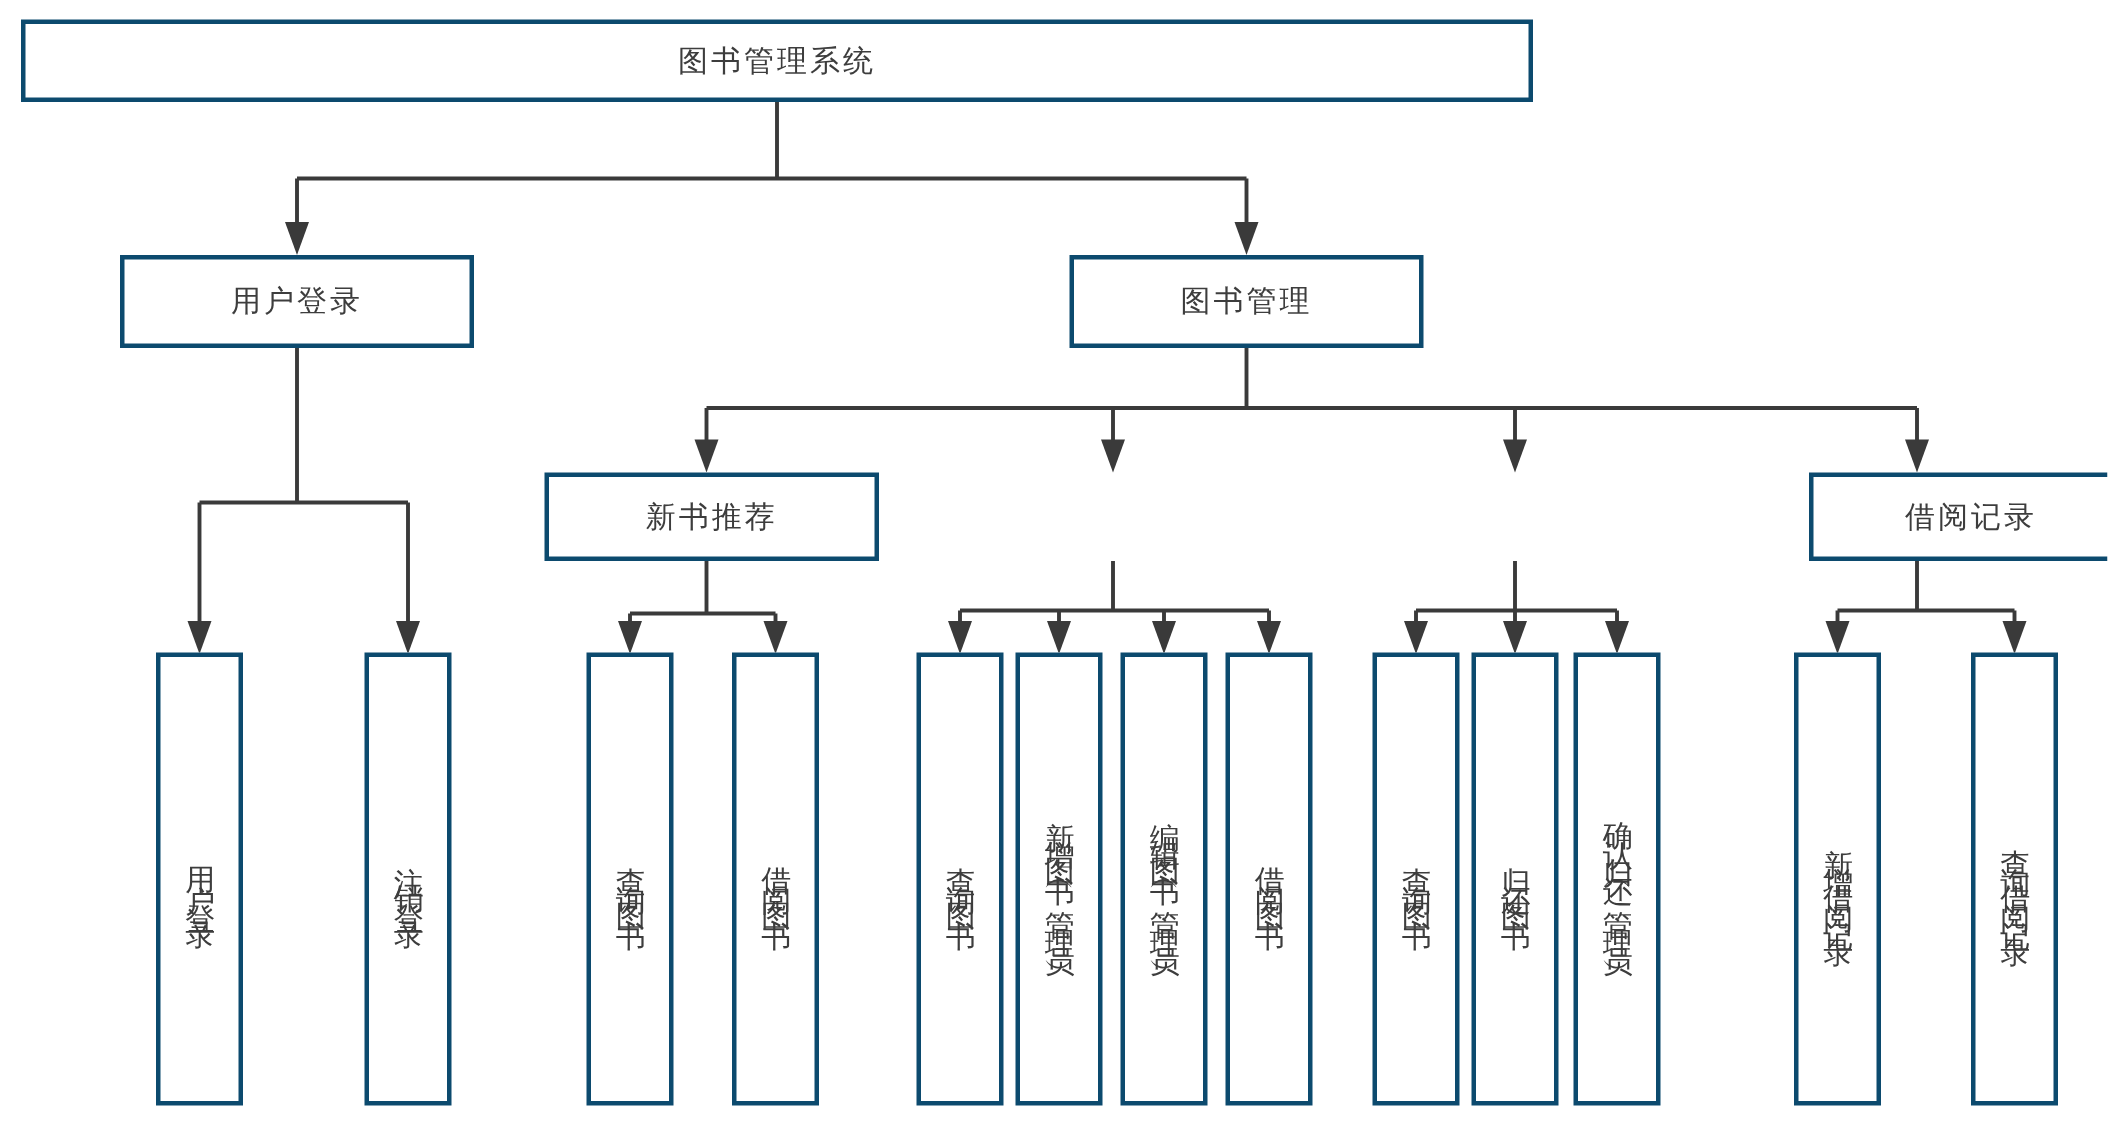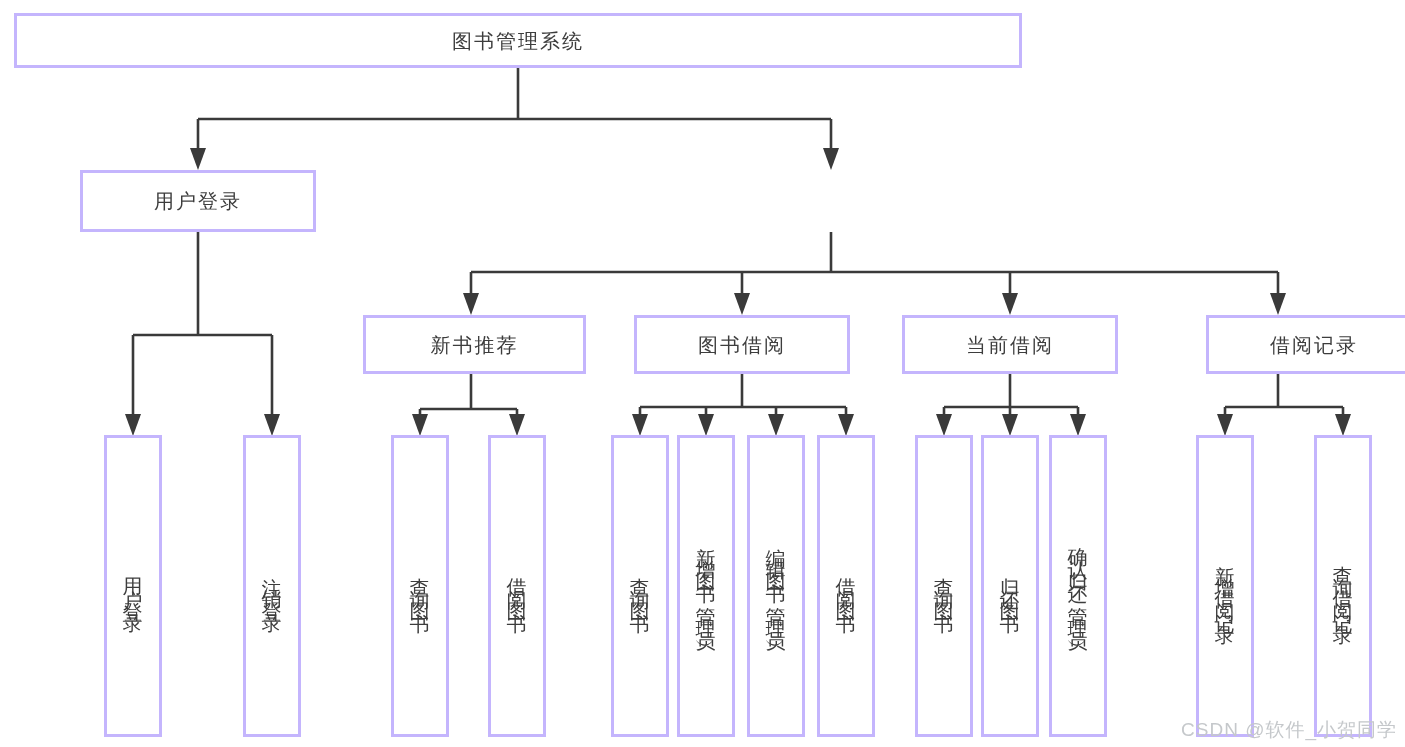--- a/index.html
+++ b/index.html
@@ -13,21 +13,21 @@
   }
   .connectors {
     position: absolute;
     left: 0; top: 0;
     width: 1405px; height: 747px;
     z-index: 1;
   }
   .box {
     position: absolute;
     box-sizing: border-box;
-    border: 3px solid #c4b5fd;
+    border: 3px solid #0c4a6e;
     background: #ffffff;
     color: #3d3d3d;
     display: flex;
     align-items: center;
     justify-content: center;
     z-index: 2;
     text-align: right;
   }
   .hbox {
     font-size: 20px;
@@ -125,39 +125,37 @@
       <polygon points="1002,414 1018,414 1010,436"></polygon>
       <polygon points="1070,414 1086,414 1078,436"></polygon>
       <polygon points="1217,414 1233,414 1225,436"></polygon>
       <polygon points="1335,414 1351,414 1343,436"></polygon>
     </g>
   </svg>
 
   <div class="box hbox" style="left:14px; top:13px; width:1008px; height:55px;">图书管理系统</div>
 
   <div class="box hbox" style="left:80px; top:170px; width:236px; height:62px;">用户登录</div>
+  <div class="box hbox" style="left:713px; top:170px; width:236px; height:62px;">图书管理</div>
 
   <div class="box hbox" style="left:363px; top:315px; width:223px; height:59px;">新书推荐</div>
-  <div class="box hbox" style="left:634px; top:315px; width:216px; height:59px;">图书借阅</div>
-  <div class="box hbox" style="left:902px; top:315px; width:216px; height:59px;">当前借阅</div>
   <div class="box hbox" style="left:1170px; top:315px; width:216px; height:59px;margin-left:36px;">借阅记录</div>
 
   <div class="box vbox" style="left:104px;">用户登录</div>
   <div class="box vbox" style="left:243px;">注销登录</div>
 
   <div class="box vbox" style="left:391px;">查询图书</div>
   <div class="box vbox" style="left:488px;">借阅图书</div>
 
   <div class="box vbox" style="left:611px;">查询图书</div>
   <div class="box vbox" style="left:677px;">新增图书（管理员）</div>
   <div class="box vbox" style="left:747px;">编辑图书（管理员）</div>
   <div class="box vbox" style="left:817px;">借阅图书</div>
 
   <div class="box vbox" style="left:915px;">查询图书</div>
   <div class="box vbox" style="left:981px;">归还图书</div>
   <div class="box vbox" style="left:1049px;">确认归还（管理员）</div>
 
   <div class="box vbox" style="left:1196px;">新增借阅记录</div>
   <div class="box vbox" style="left:1314px;">查询借阅记录</div>
 
-  <div class="watermark">CSDN @软件_小贺同学</div>
 
 </div>
 
 </body></html>

